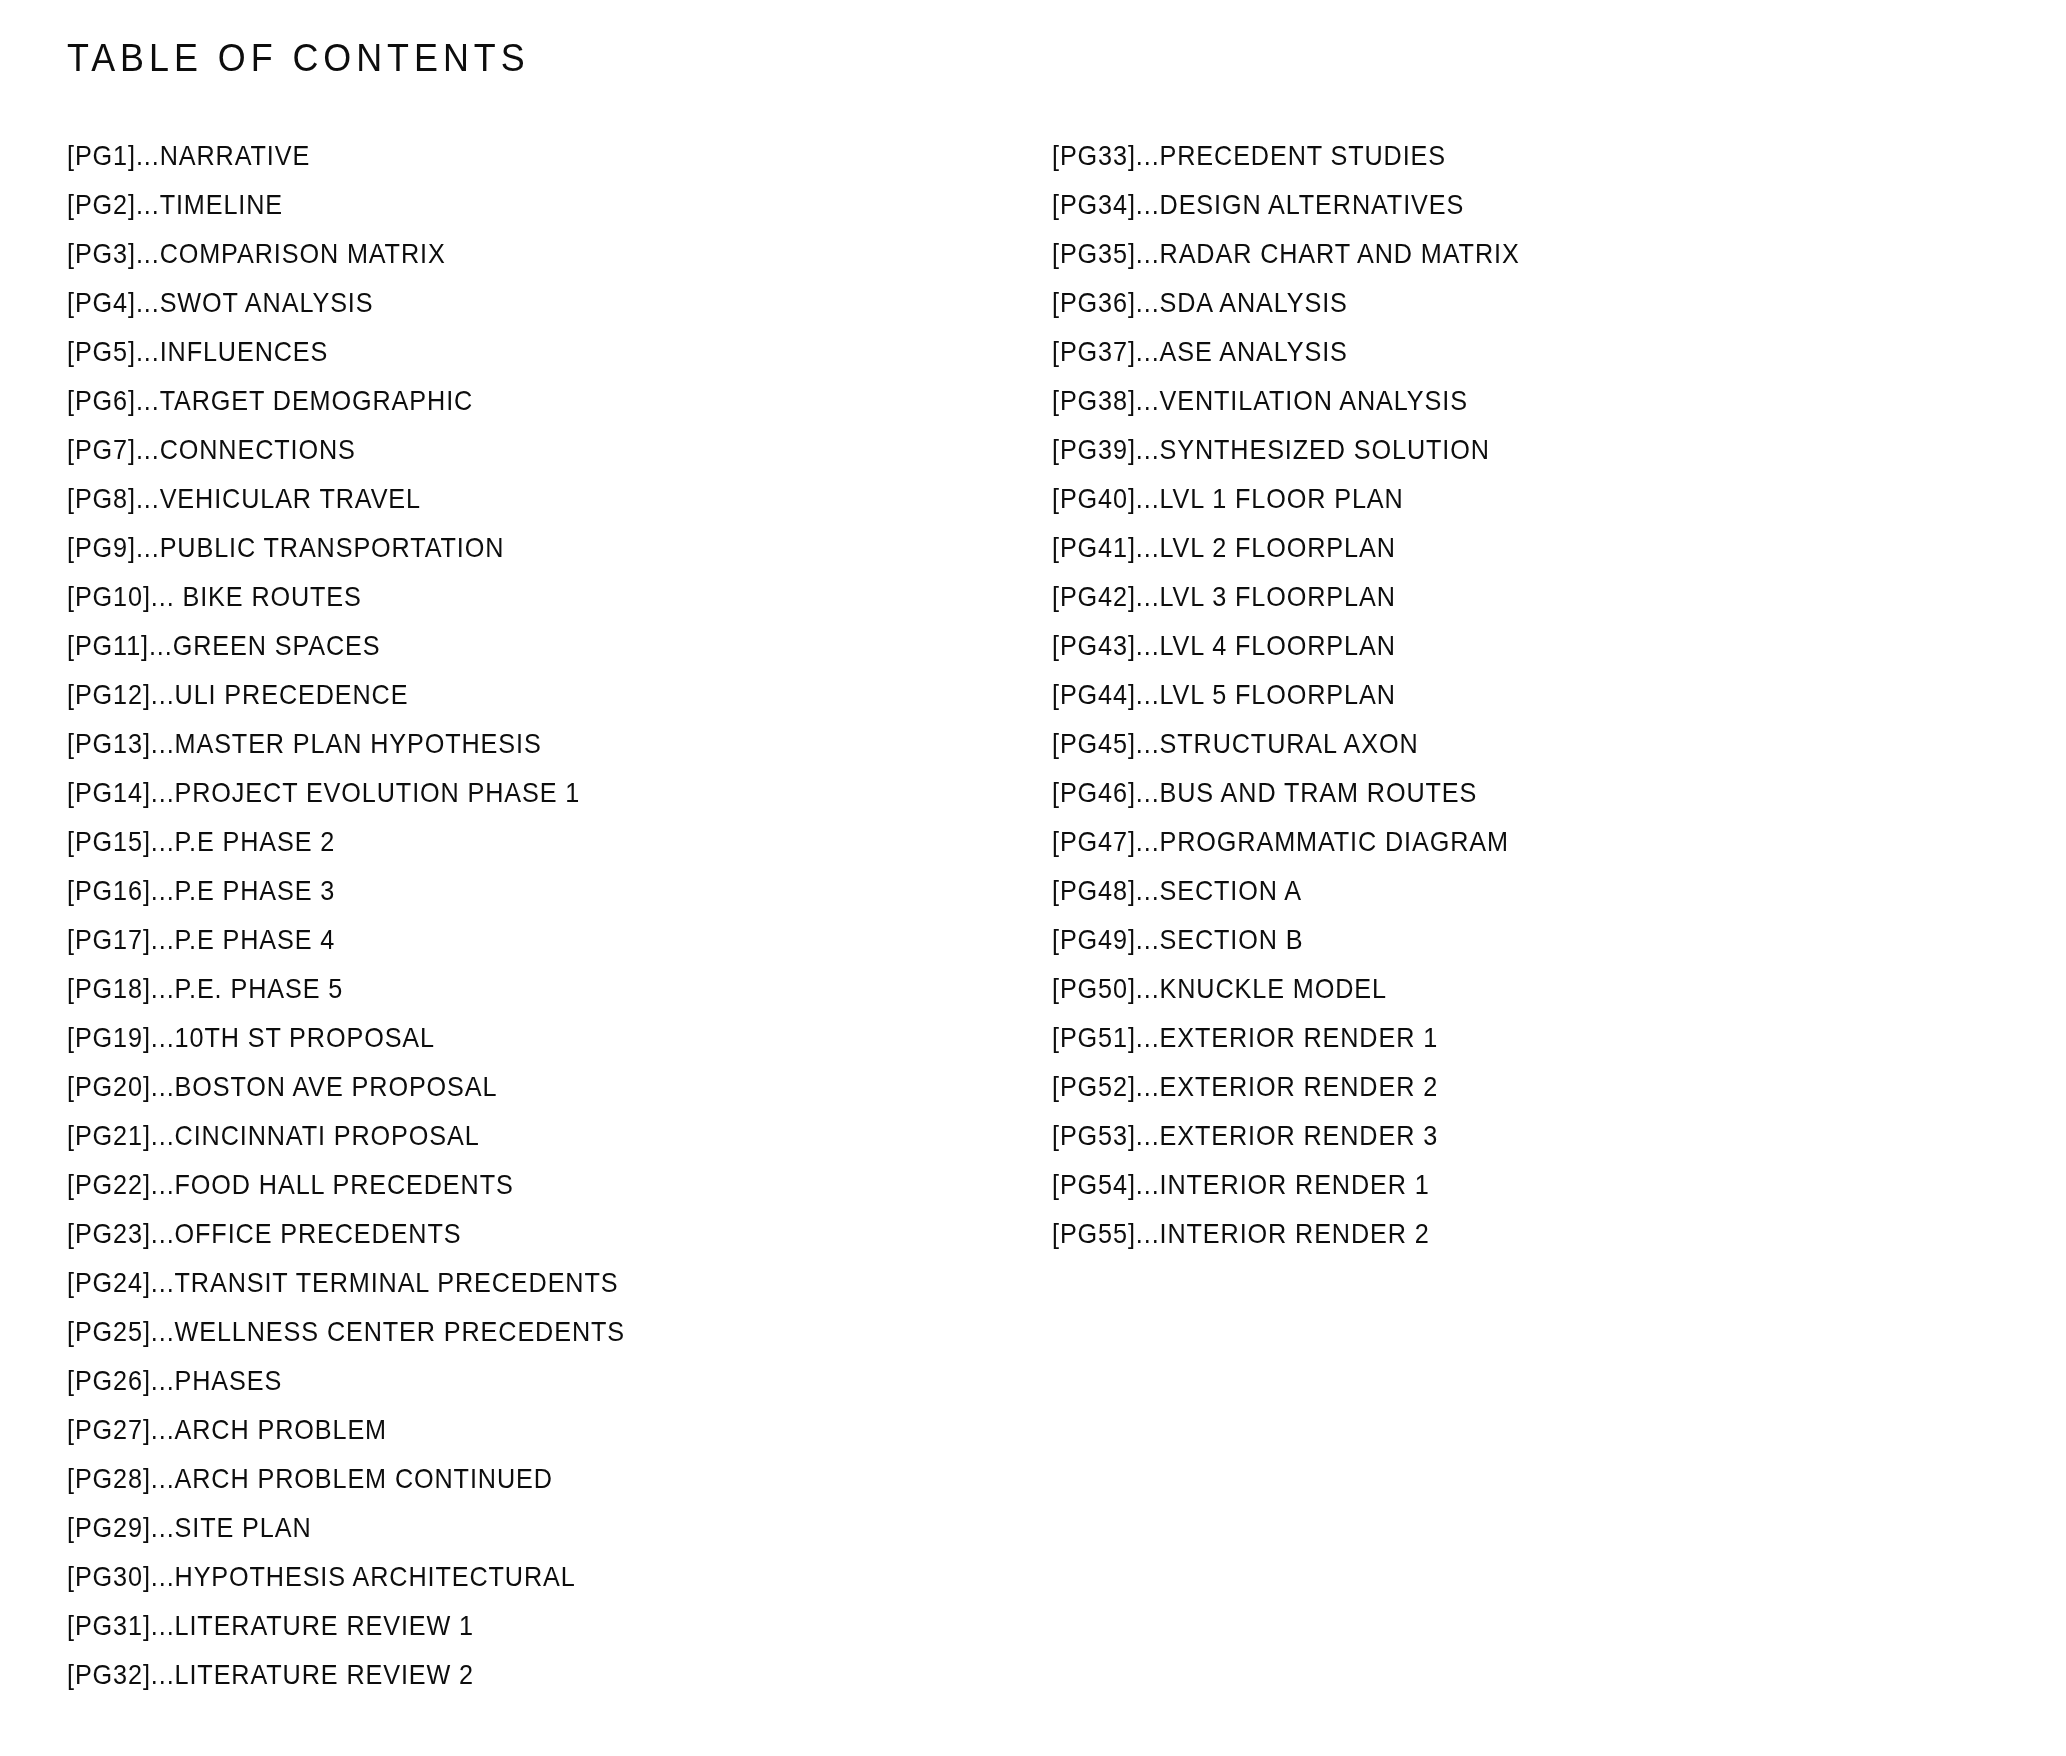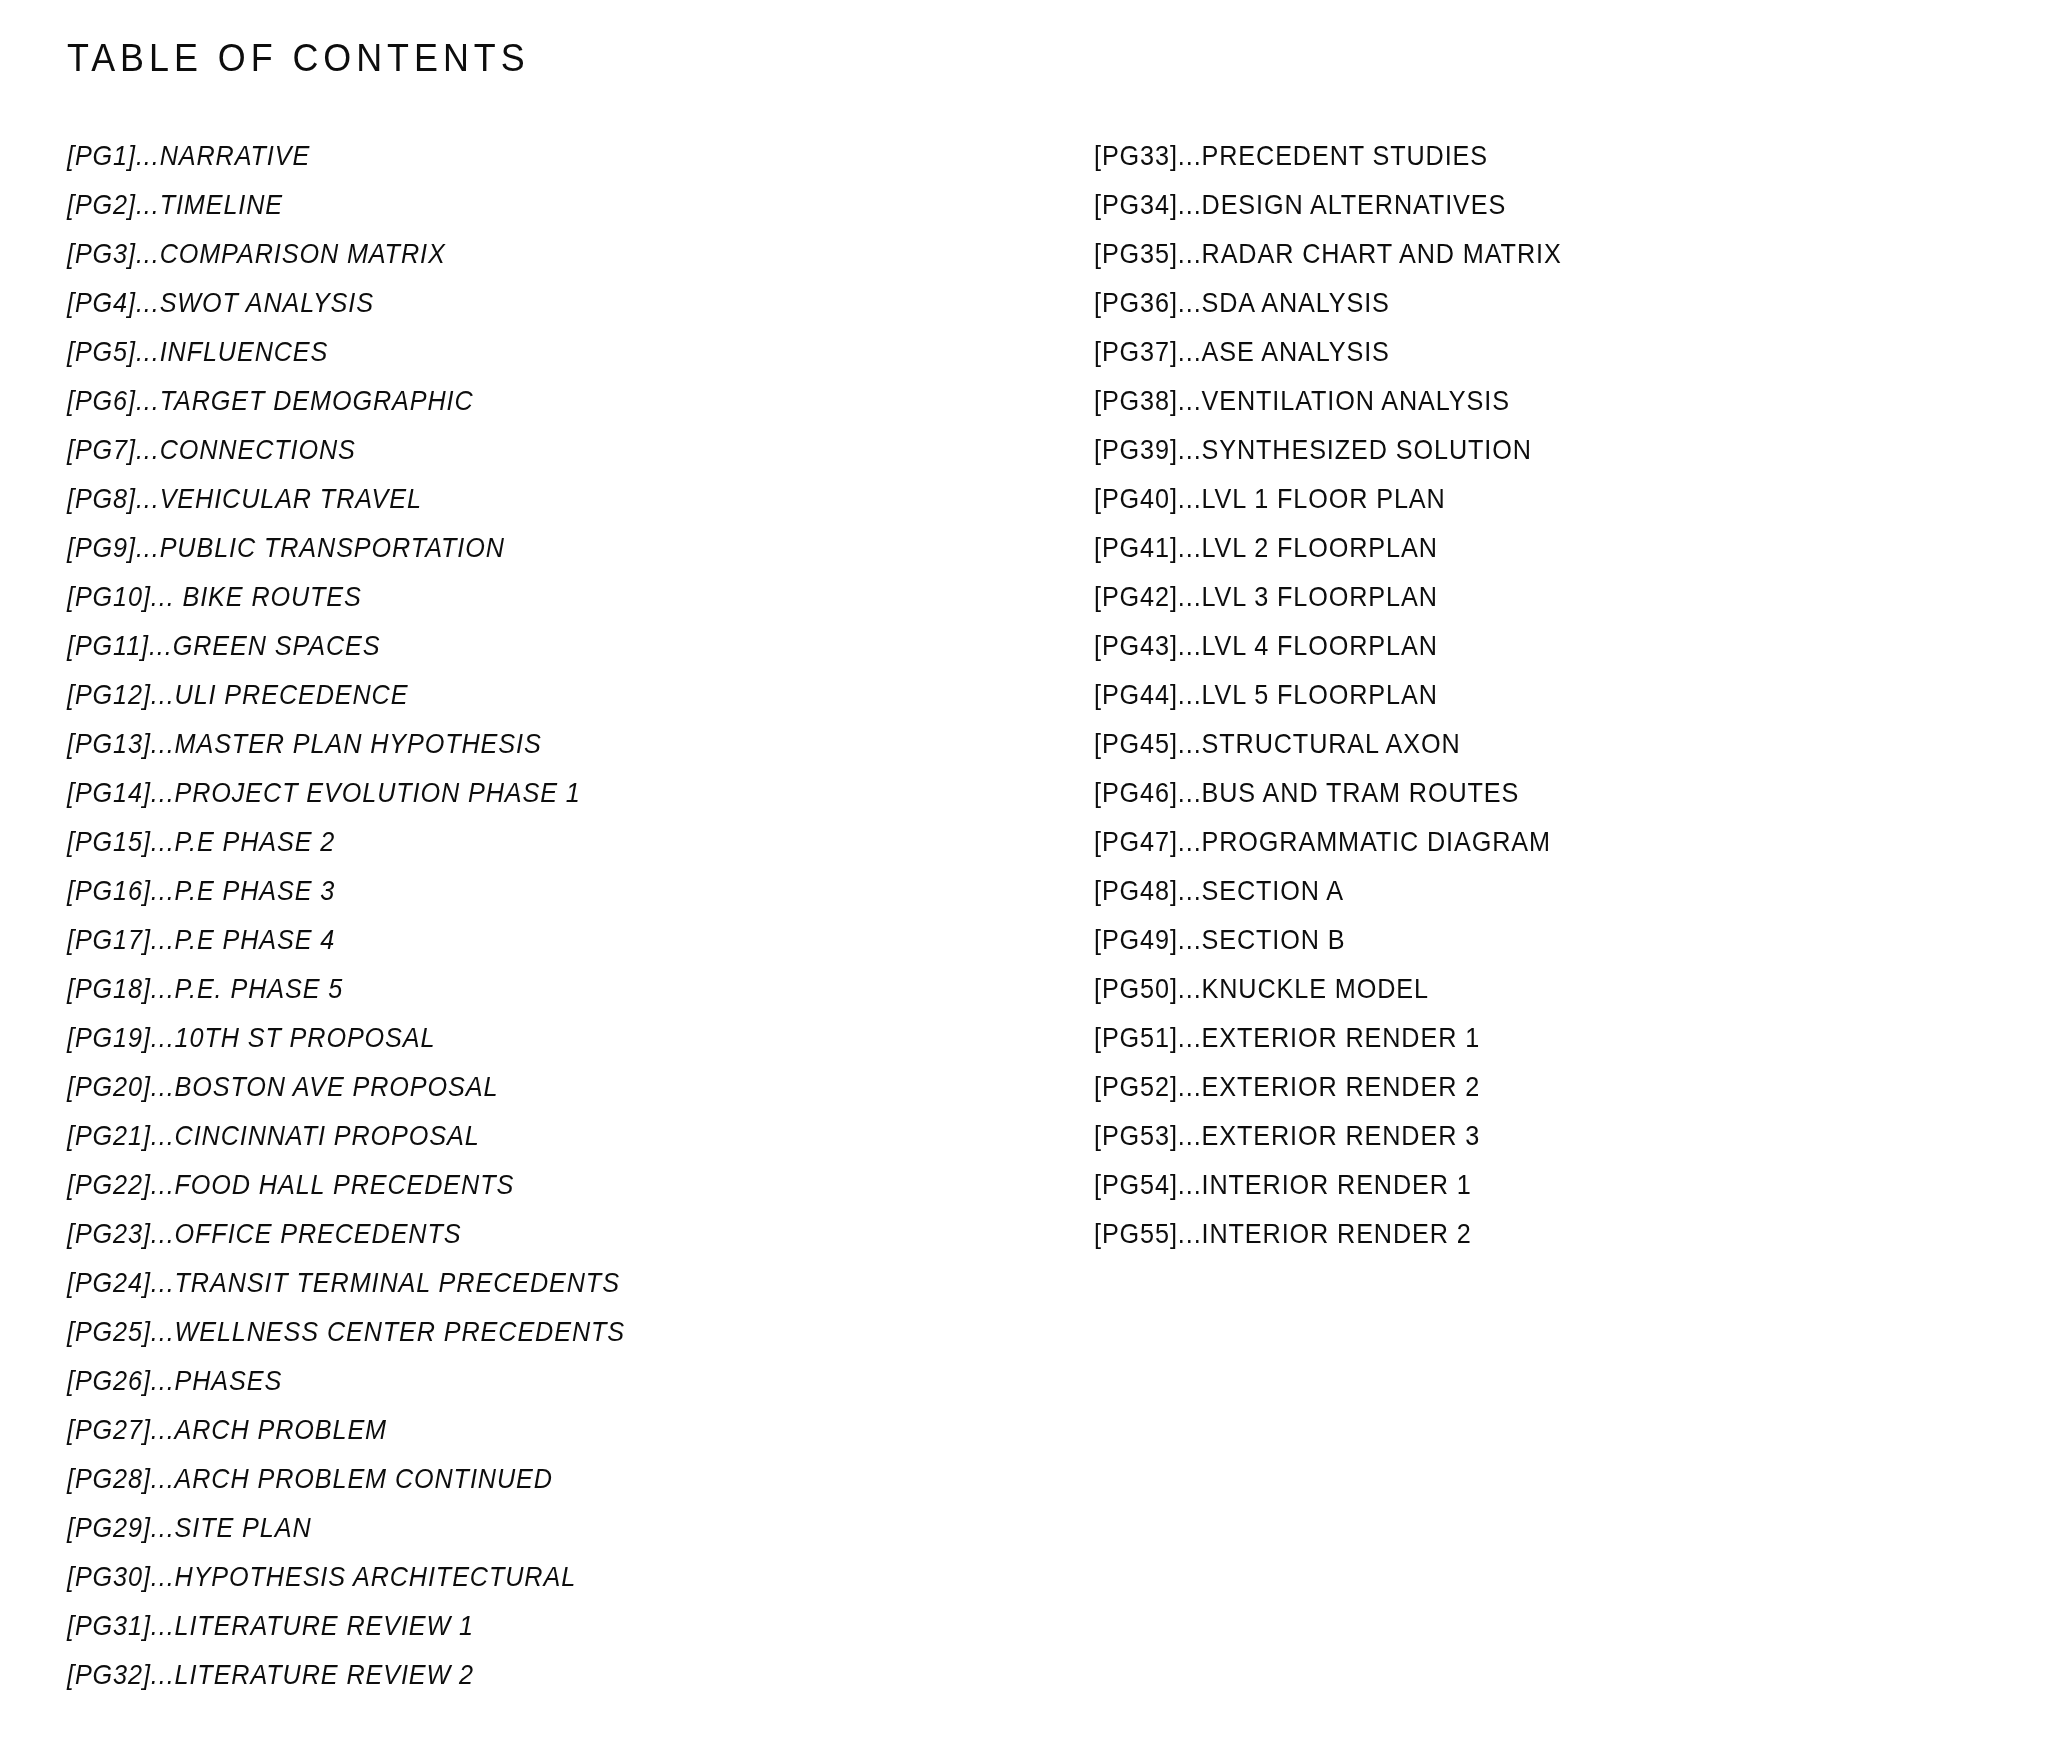--- a/index.html
+++ b/index.html
@@ -34,22 +34,22 @@
     transform-origin: left top;
   }
 
   
   .toc-column {
     position: absolute;
     top: 131px;
     white-space: pre;
   }
 
-  #toc-column-left  { left: 67px; font-style: italic; }
-  #toc-column-right { left: 1094px; }
+  #toc-column-left  { left: 67px; }
+  #toc-column-right { left: 1052px; }
 
   .toc-entry {
     display: block;
     height: 49px;
     line-height: 49px;
     font-size: 28px;
     font-weight: 400;
     letter-spacing: 1px;
     white-space: pre;
     color: #0d0d0d;

